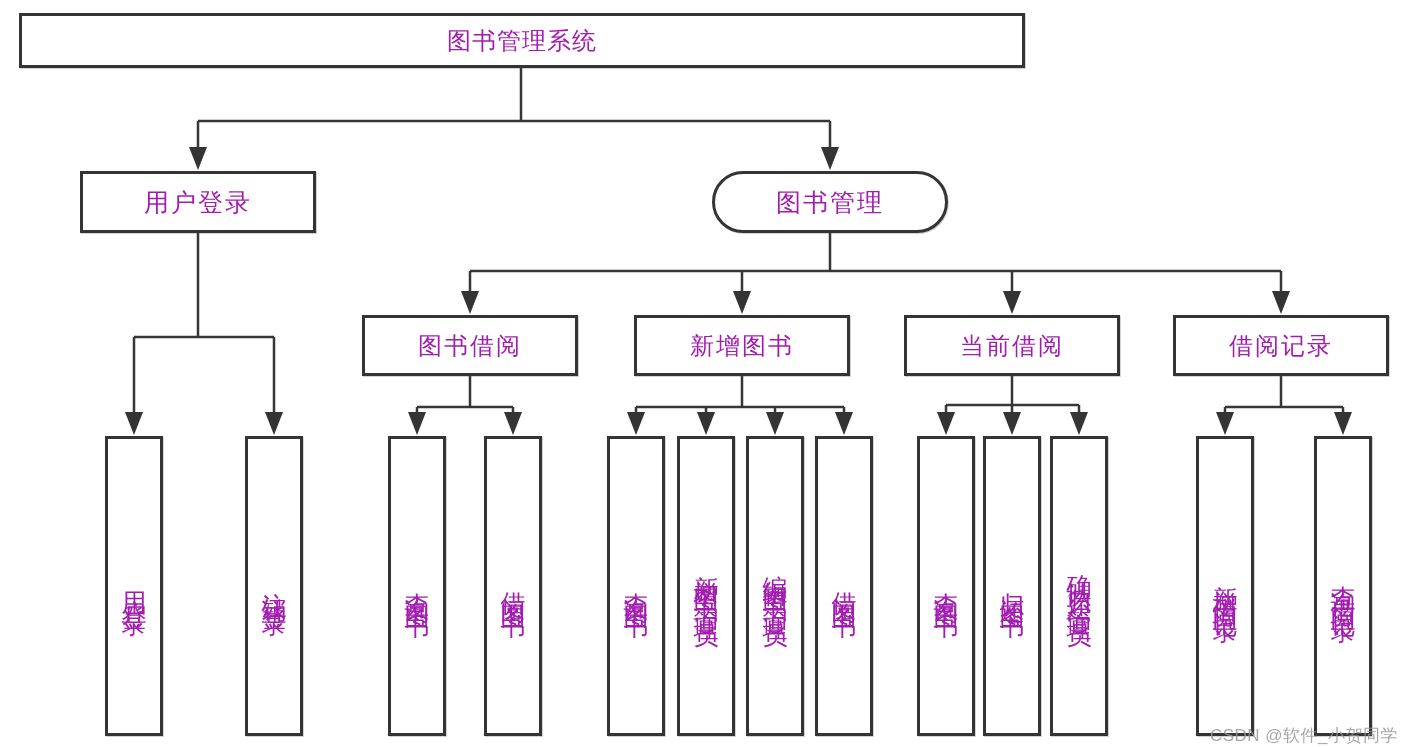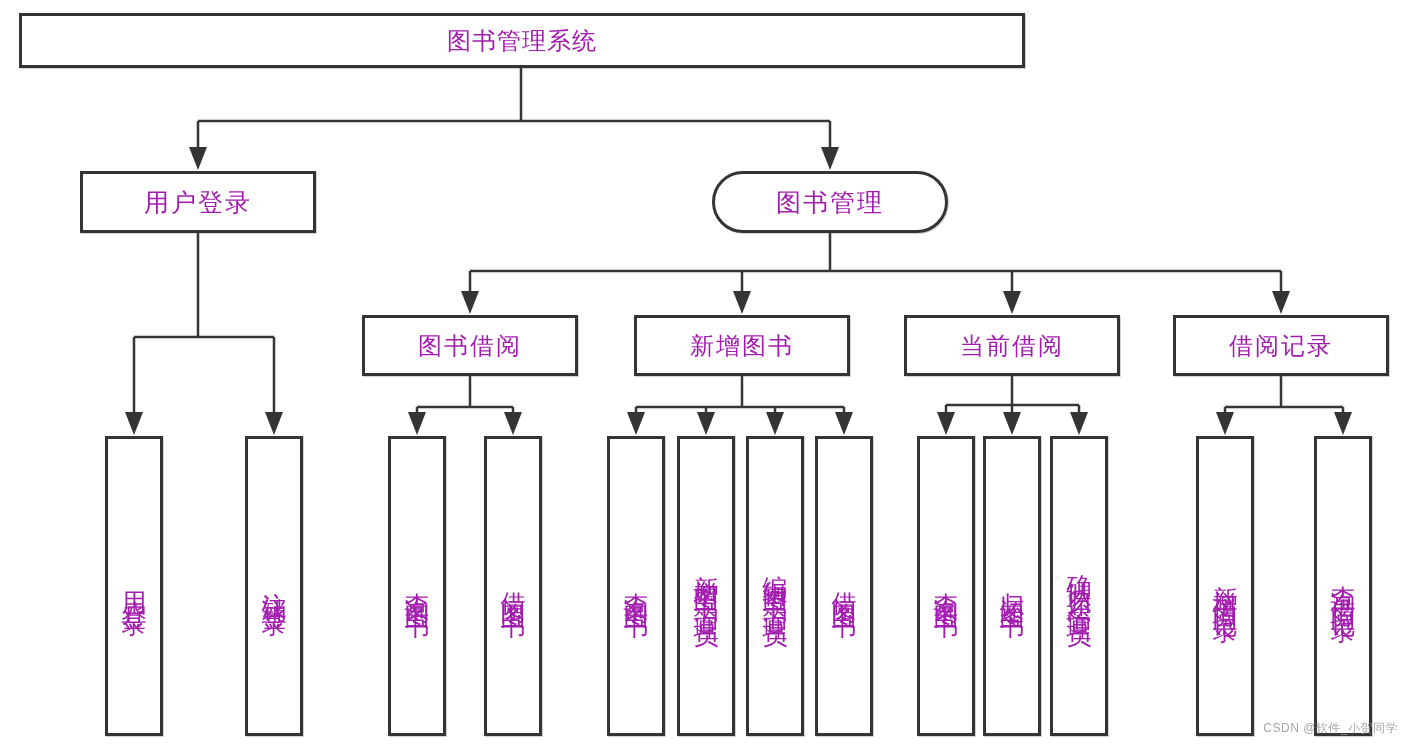--- a/index.html
+++ b/index.html
@@ -48,22 +48,22 @@
   .leaf span {
     writing-mode: vertical-rl;
     text-orientation: mixed;
     font-size: 25px;
     letter-spacing: 7px;
     line-height: 1;
   }
   .watermark {
     position: absolute;
     right: 7px;
-    bottom: 10px;
-    font-size: 12px;
+    bottom: 0;
+    font-size: 17px;
     color: rgba(150,150,150,0.85);
     letter-spacing: 0.5px;
     z-index: 5;
   }
 </style>
 </head>
 <body>
 
 <div class="stage">
 

